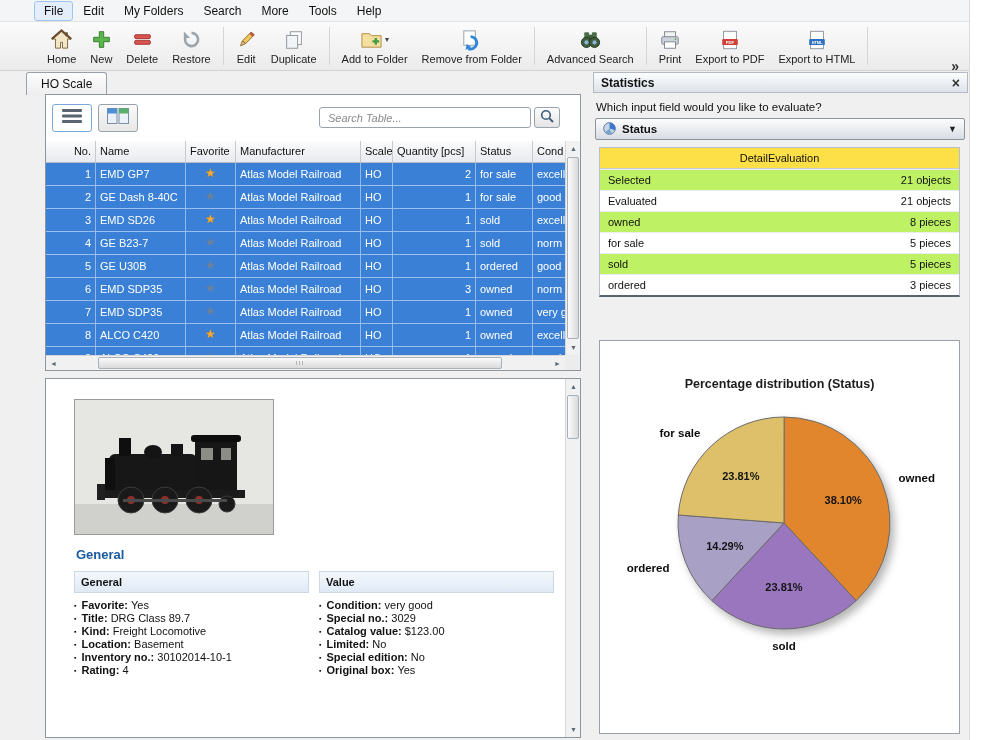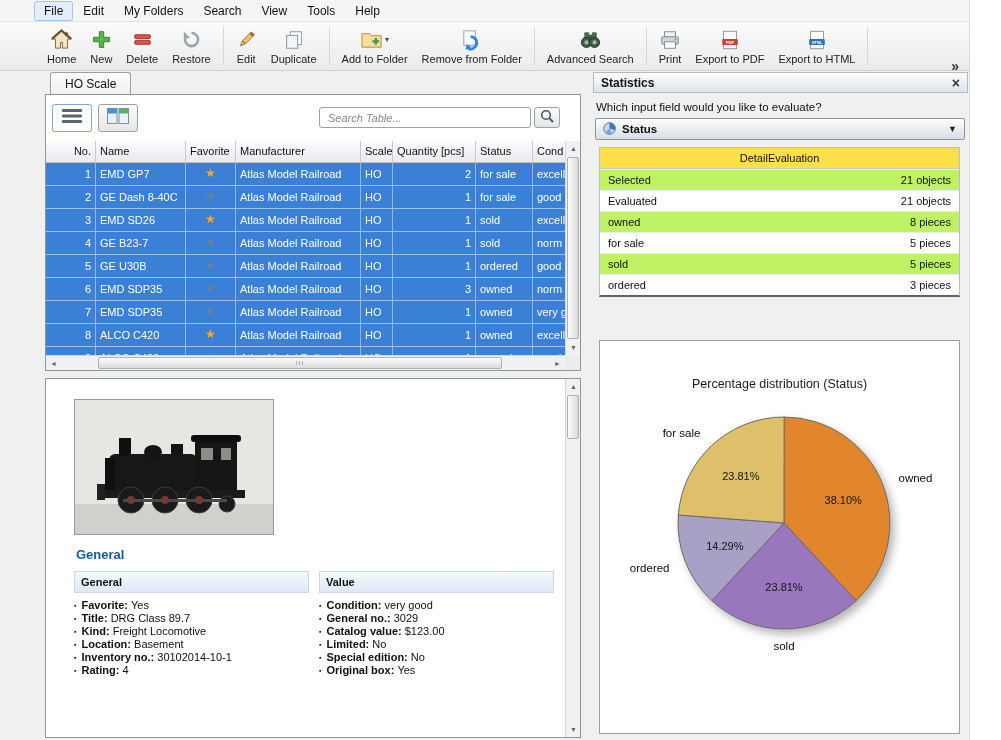--- a/index.html
+++ b/index.html
@@ -15,21 +15,21 @@
   
   .toolbar{position:absolute;left:0;top:22px;right:0;height:49px;background:linear-gradient(#fbfbfb,#ebebeb);border-bottom:1px solid #d2d2d2;display:flex;align-items:center;padding-left:40px;}
   .tbtn{display:flex;flex-direction:column;align-items:center;justify-content:center;height:44px;padding:2px 7px;border-radius:3px;}
   .ticon{height:25px;display:flex;align-items:center;justify-content:center;}
   .tlbl{font-size:11px;color:#222;white-space:nowrap;margin-top:1px;}
   .tsep{width:1px;height:38px;background:#d6d6d6;margin:0 5px;flex:none;}
   .tcaret{font-size:8px;color:#444;margin-left:2px;}
   .toverflow{position:absolute;right:10px;top:36px;font-size:14px;color:#333;font-weight:bold;}
 
   
-  .tab{position:absolute;left:50px;top:72px;height:23px;padding:4px 14px 0;font-size:12px;background:linear-gradient(#fdfdfd,#eeeeee);border:1px solid #9aa0a8;border-bottom:none;border-radius:3px 3px 0 0;}
+  .tab{position:absolute;left:26px;top:72px;height:23px;padding:4px 14px 0;font-size:12px;background:linear-gradient(#fdfdfd,#eeeeee);border:1px solid #9aa0a8;border-bottom:none;border-radius:3px 3px 0 0;}
 
   
   .tpanel{position:absolute;left:45px;top:94px;width:536px;height:277px;background:#fff;border:1px solid #8f959c;}
   .viewbtn{position:absolute;top:9px;width:40px;height:28px;border:1px solid #99a2ab;border-radius:3px;background:linear-gradient(#fafafa,#e7e7e7);display:flex;align-items:center;justify-content:center;}
   .viewbtn.list{left:6px;border-color:#7aa7d8;background:#ffffff;}
   .viewbtn.cards{left:52px;}
   .searchwrap{position:absolute;right:20px;top:12px;display:flex;align-items:center;}
   .searchinput{width:212px;height:21px;border:1px solid #9aa3ad;border-radius:3px;padding:0 8px;font-size:11px;font-family:"Liberation Sans",sans-serif;}
   .searchinput::placeholder{color:#8a8a8a;font-style:italic;}
   .searchbtn{width:26px;height:21px;margin-left:3px;border:1px solid #9aa3ad;border-radius:3px;background:linear-gradient(#fcfcfc,#e4e4e4);display:flex;align-items:center;justify-content:center;}
@@ -71,41 +71,41 @@
   .spanel{position:absolute;left:593px;top:72px;width:375px;bottom:0;background:#f0f0f0;}
   .sheader{position:absolute;left:0;top:0;right:0;height:21px;background:linear-gradient(#fcfdfe,#dde3ea);border:1px solid #b3bac2;display:flex;align-items:center;padding:0 7px;font-size:12px;font-weight:bold;}
   .sclose{margin-left:auto;font-size:14px;color:#333;font-weight:bold;line-height:1;cursor:default;}
   .squestion{position:absolute;left:3px;top:29px;font-size:11.5px;}
   .sdropdown{position:absolute;left:2px;right:3px;top:46px;height:22px;border:1px solid #8e949c;border-radius:2px;background:linear-gradient(#fdfdfd,#d8dde4);display:flex;align-items:center;gap:6px;padding:0 7px;font-size:11.5px;font-weight:bold;}
   .sddcaret{margin-left:auto;font-size:9px;color:#222;}
   .stable{position:absolute;left:6px;right:8px;top:75px;border:1px solid #b8bfc8;border-bottom:2px solid #5a6470;background:#fff;}
   .sthead{display:flex;justify-content:center;padding:4px 8px;font-size:11px;background:#fde047;border-bottom:1px solid #c5ccd5;}
   .strow{display:flex;justify-content:space-between;padding:4px 8px;font-size:11px;border-top:1px solid #e8edf2;}
   .strow.alt{background:#bef264;}
-  .chartbox{position:absolute;left:6px;right:8px;top:268px;bottom:6px;background:#fff;border:1px solid #9aa0a8;}
+  .chartbox{position:absolute;left:6px;right:8px;top:268px;bottom:6px;background:#fff;border:1px solid #9aa0a8;font-weight:bold;}
   .charttitle{position:absolute;top:36px;left:0;right:0;text-align:center;font-size:12.5px;color:#1c1c1c;}
   #pie-svg{position:absolute;left:0;top:45px;width:360px;height:330px;}
   .pct{font-size:11px;fill:#141414;}
   .olbl{font-size:11.5px;fill:#0c0c0c;}
   .pie-g{filter:drop-shadow(4px 5px 4px rgba(70,70,70,.4));}
 
   
   .banner{position:absolute;left:48px;width:905px;top:688px;height:39px;background:linear-gradient(#8ecdfb,#2f9af2 60%,#1d88e6);border:2px solid #15171a;border-radius:10px;display:flex;align-items:center;justify-content:center;font-size:15px;font-weight:bold;color:#04101c;box-shadow:2px 3px 7px rgba(0,0,0,.45);z-index:60;}
 </style>
 </head>
 <body>
 
 <div class="win">
 
   <div class="menubar" id="menubar">
       <div class="menu-item active">File</div>
       <div class="menu-item">Edit</div>
       <div class="menu-item">My Folders</div>
       <div class="menu-item">Search</div>
-      <div class="menu-item">View</div>
+      <div class="menu-item">More</div>
       <div class="menu-item">Tools</div>
       <div class="menu-item">Help</div>
     </div>
 
   <div class="toolbar">
     <div class="tbtn">
       <span class="ticon">
           <svg width="23" height="23" viewBox="0 0 24 24">
             <path d="M12 3 2.5 11.5h3.2V21h5.3v-6h2v6h5.3v-9.5h3.2z" fill="#f3e6c8" stroke="#7a6a3a"></path>
             <path d="M1.8 11.5 12 2.6l10.2 8.9" stroke="#6b4e2e" stroke-width="2.4" fill="none"></path>
@@ -411,21 +411,21 @@
       <div class="fcol" id="fcol-left">
           <div class="field"><span class="bullet">▪</span><b class="flabel">Favorite: </b><span class="fvalue">Yes</span></div>
           <div class="field"><span class="bullet">▪</span><b class="flabel">Title: </b><span class="fvalue">DRG Class 89.7</span></div>
           <div class="field"><span class="bullet">▪</span><b class="flabel">Kind: </b><span class="fvalue">Freight Locomotive</span></div>
           <div class="field"><span class="bullet">▪</span><b class="flabel">Location: </b><span class="fvalue">Basement</span></div>
           <div class="field"><span class="bullet">▪</span><b class="flabel">Inventory no.: </b><span class="fvalue">30102014-10-1</span></div>
           <div class="field"><span class="bullet">▪</span><b class="flabel">Rating: </b><span class="fvalue">4</span></div>
         </div>
       <div class="fcol" id="fcol-right">
           <div class="field"><span class="bullet">▪</span><b class="flabel">Condition: </b><span class="fvalue">very good</span></div>
-          <div class="field"><span class="bullet">▪</span><b class="flabel">General no.: </b><span class="fvalue">3029</span></div>
+          <div class="field"><span class="bullet">▪</span><b class="flabel">Special no.: </b><span class="fvalue">3029</span></div>
           <div class="field"><span class="bullet">▪</span><b class="flabel">Catalog value: </b><span class="fvalue">$123.00</span></div>
           <div class="field"><span class="bullet">▪</span><b class="flabel">Limited: </b><span class="fvalue">No</span></div>
           <div class="field"><span class="bullet">▪</span><b class="flabel">Special edition: </b><span class="fvalue">No</span></div>
           <div class="field"><span class="bullet">▪</span><b class="flabel">Original box: </b><span class="fvalue">Yes</span></div>
         </div>
     </div>
     <div class="dvscroll">
       <div class="sarrow up">▲</div>
       <div class="vthumb" style="top:16px;height:44px;"></div>
       <div class="sarrow down">▼</div>

